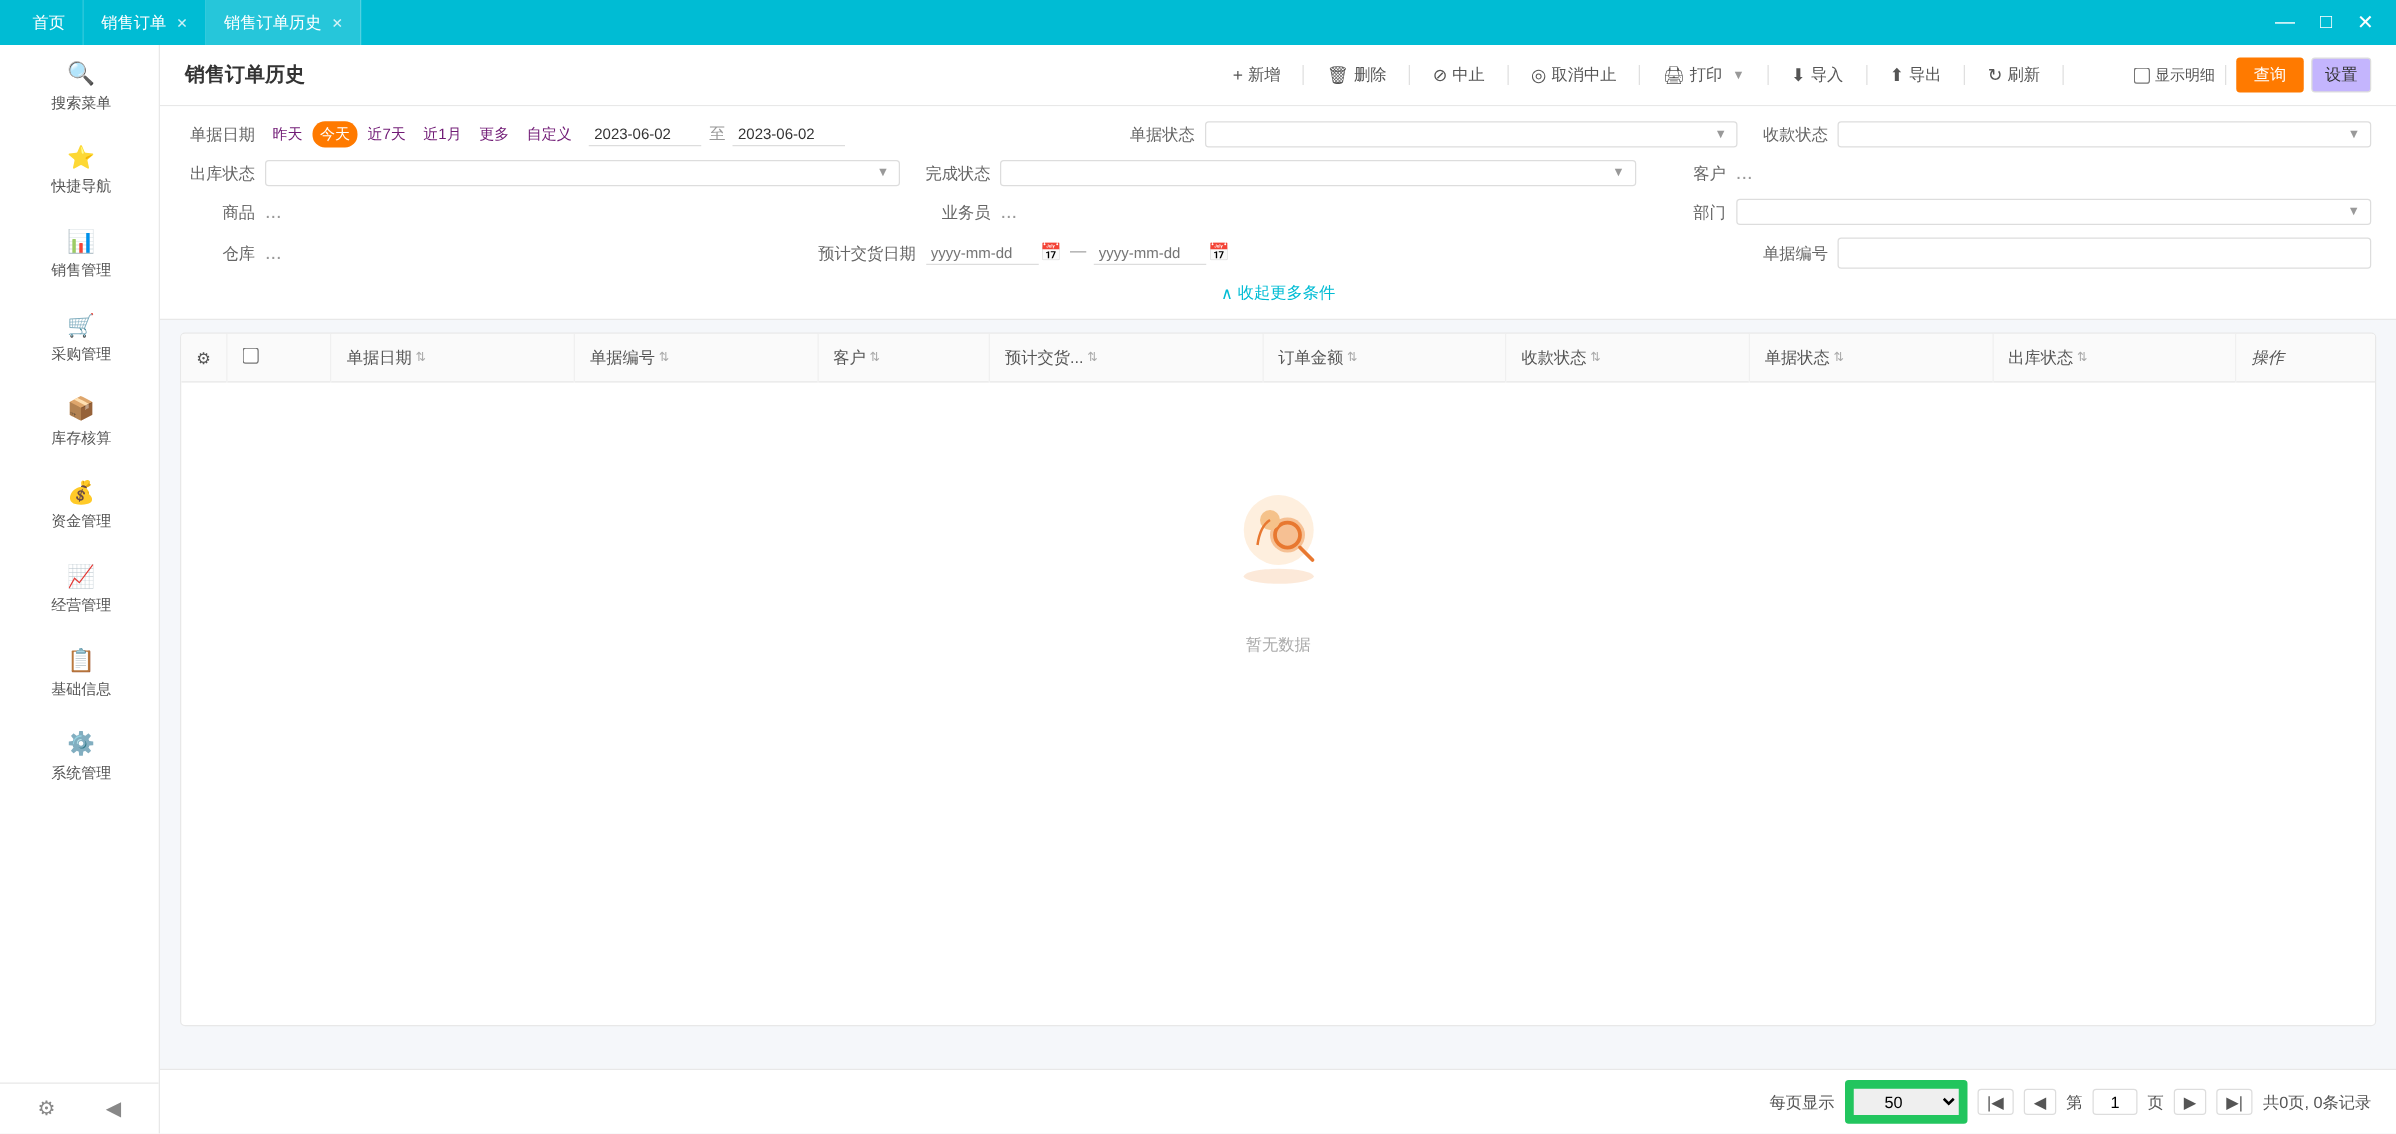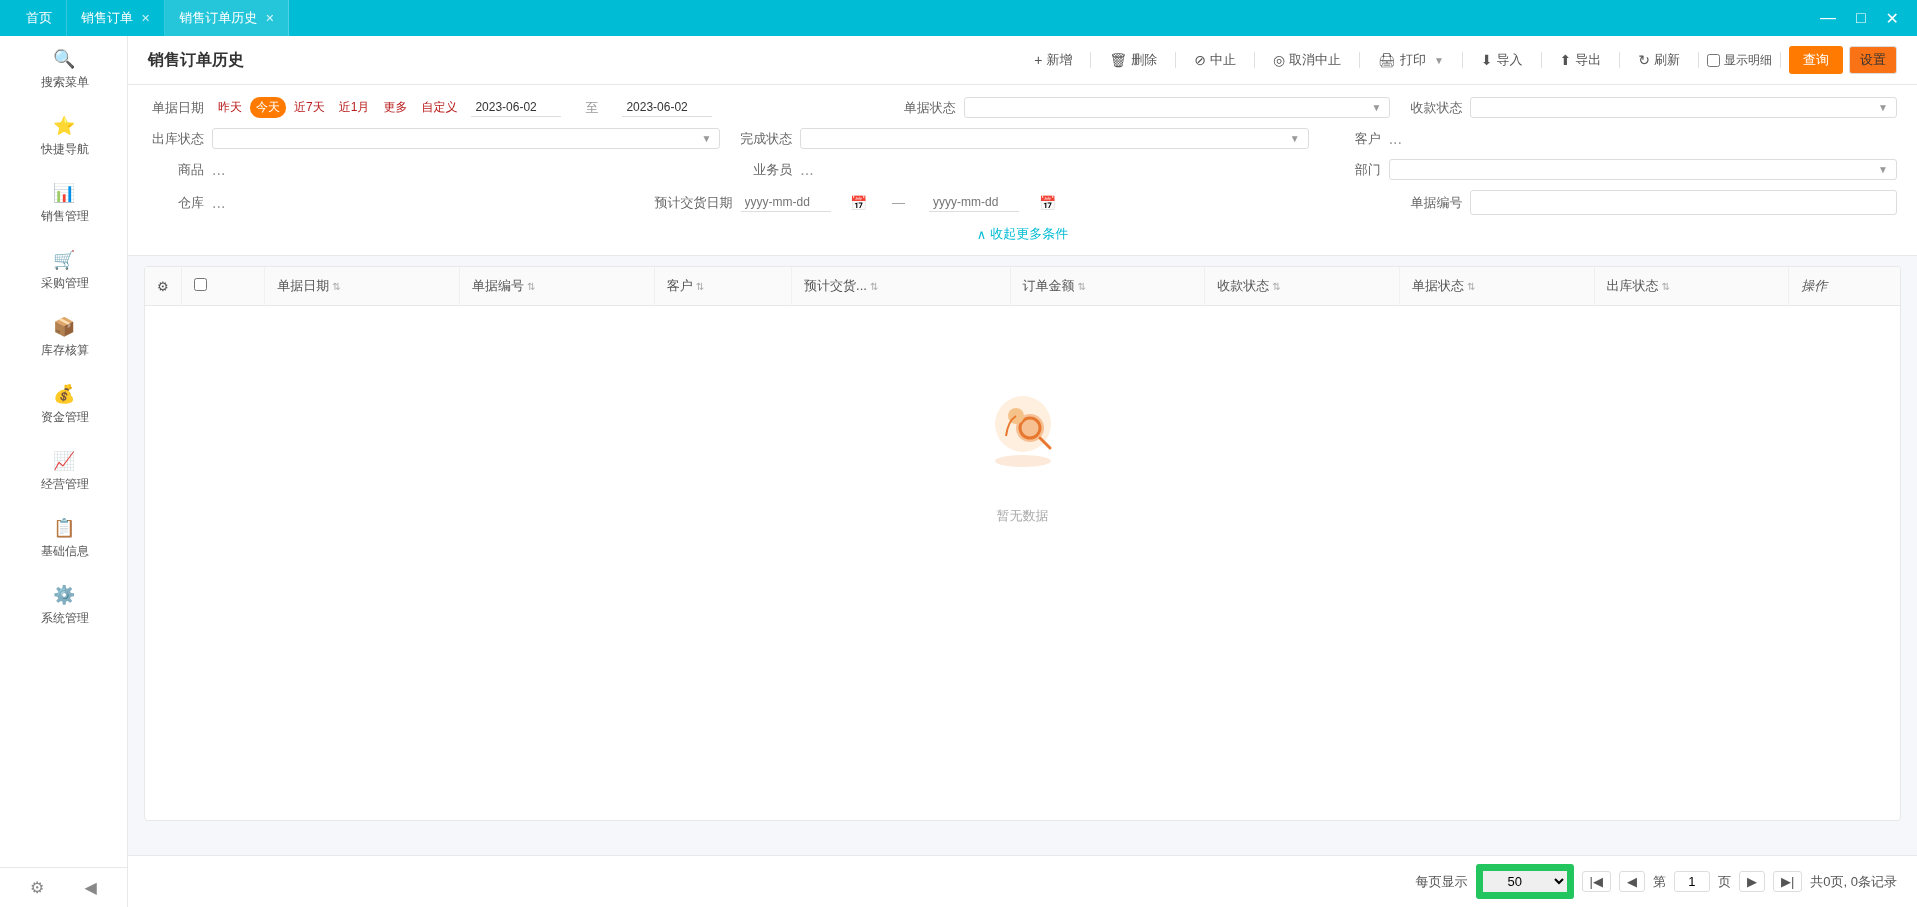--- a/index.html
+++ b/index.html
@@ -27,34 +27,34 @@
     
     .content { flex: 1; display: flex; flex-direction: column; overflow: hidden; background: #f5f7fa; }
 
     
     .page-header { background: #fff; padding: 10px 20px; display: flex; align-items: center; justify-content: space-between; border-bottom: 1px solid #e8e8e8; }
     .page-title { font-size: 16px; font-weight: 600; color: #333; }
     .toolbar { display: flex; align-items: center; gap: 6px; }
     .toolbar-btn { display: flex; align-items: center; gap: 4px; padding: 4px 10px; border: none; background: none; font-size: 13px; cursor: pointer; color: #555; }
     .toolbar-btn .tb-icon { font-size: 14px; }
     .toolbar-btn.primary { background: #ff7a00; color: #fff; border-radius: 3px; padding: 5px 14px; }
-    .toolbar-btn.outline { border: 1px solid #ddd; border-radius: 3px; background: #f97316; color: #333; }
-    .checkbox-label { display: flex; align-items: center; gap: 4px; font-size: 12px; color: #555; }
+    .toolbar-btn.outline { border: 1px solid #ddd; border-radius: 3px; background: #c4b5fd; color: #333; }
+    .checkbox-label { display: flex; align-items: center; gap: 4px; font-size: 12px; color: #555; margin-left: 48px; }
 
     
     .filter-area { background: #fff; padding: 12px 20px; border-bottom: 1px solid #e8e8e8; }
     .filter-row { display: flex; align-items: center; gap: 16px; margin-bottom: 10px; }
     .filter-item { display: flex; align-items: center; gap: 8px; flex: 1; }
     .filter-label { color: #666; min-width: 56px; text-align: right; font-size: 13px; white-space: nowrap; }
     .filter-input { flex: 1; border: 1px solid #ddd; border-radius: 3px; padding: 4px 8px; font-size: 13px; outline: none; color: #333; background: #fff; }
     .filter-select { flex: 1; border: 1px solid #ddd; border-radius: 3px; padding: 4px 8px; font-size: 13px; background: #fff; cursor: pointer; display: flex; align-items: center; justify-content: space-between; color: #333; }
     .filter-dots { color: #999; cursor: pointer; font-size: 16px; }
-    .date-range { display: flex; align-items: center; gap: 20px; }
+    .date-range { display: flex; gap: 2px; }
     .date-tabs { display: flex; align-items: center; gap: 2px; }
-    .date-tab { padding: 2px 6px; border-radius: 10px; font-size: 12px; cursor: pointer; color: #b91c1c; background: none; border: none; }
+    .date-tab { padding: 2px 6px; border-radius: 10px; font-size: 12px; cursor: pointer; color: #701a75; background: none; border: none; }
     .date-tab.active { background: #ff7a00; color: #fff; border-radius: 10px; }
     .date-input { border: none; border-bottom: 1px solid #ddd; padding: 2px 4px; font-size: 12px; color: #333; outline: none; width: 90px; background: transparent; }
     .collapse-link { display: flex; align-items: center; gap: 4px; color: #00bcd4; cursor: pointer; font-size: 13px; justify-content: center; margin-top: 6px; }
 
     
     .table-wrapper { flex: 1; overflow: auto; background: #fff; margin: 10px 16px; border-radius: 4px; border: 1px solid #e8e8e8; }
     table { width: 100%; border-collapse: collapse; font-size: 13px; }
     thead tr { background: #fafafa; border-bottom: 1px solid #e8e8e8; }
     thead th { padding: 10px 12px; text-align: left; color: #555; font-weight: 500; white-space: nowrap; border-right: 1px solid #f0f0f0; }
     thead th:last-child { border-right: none; font-style: italic; }

